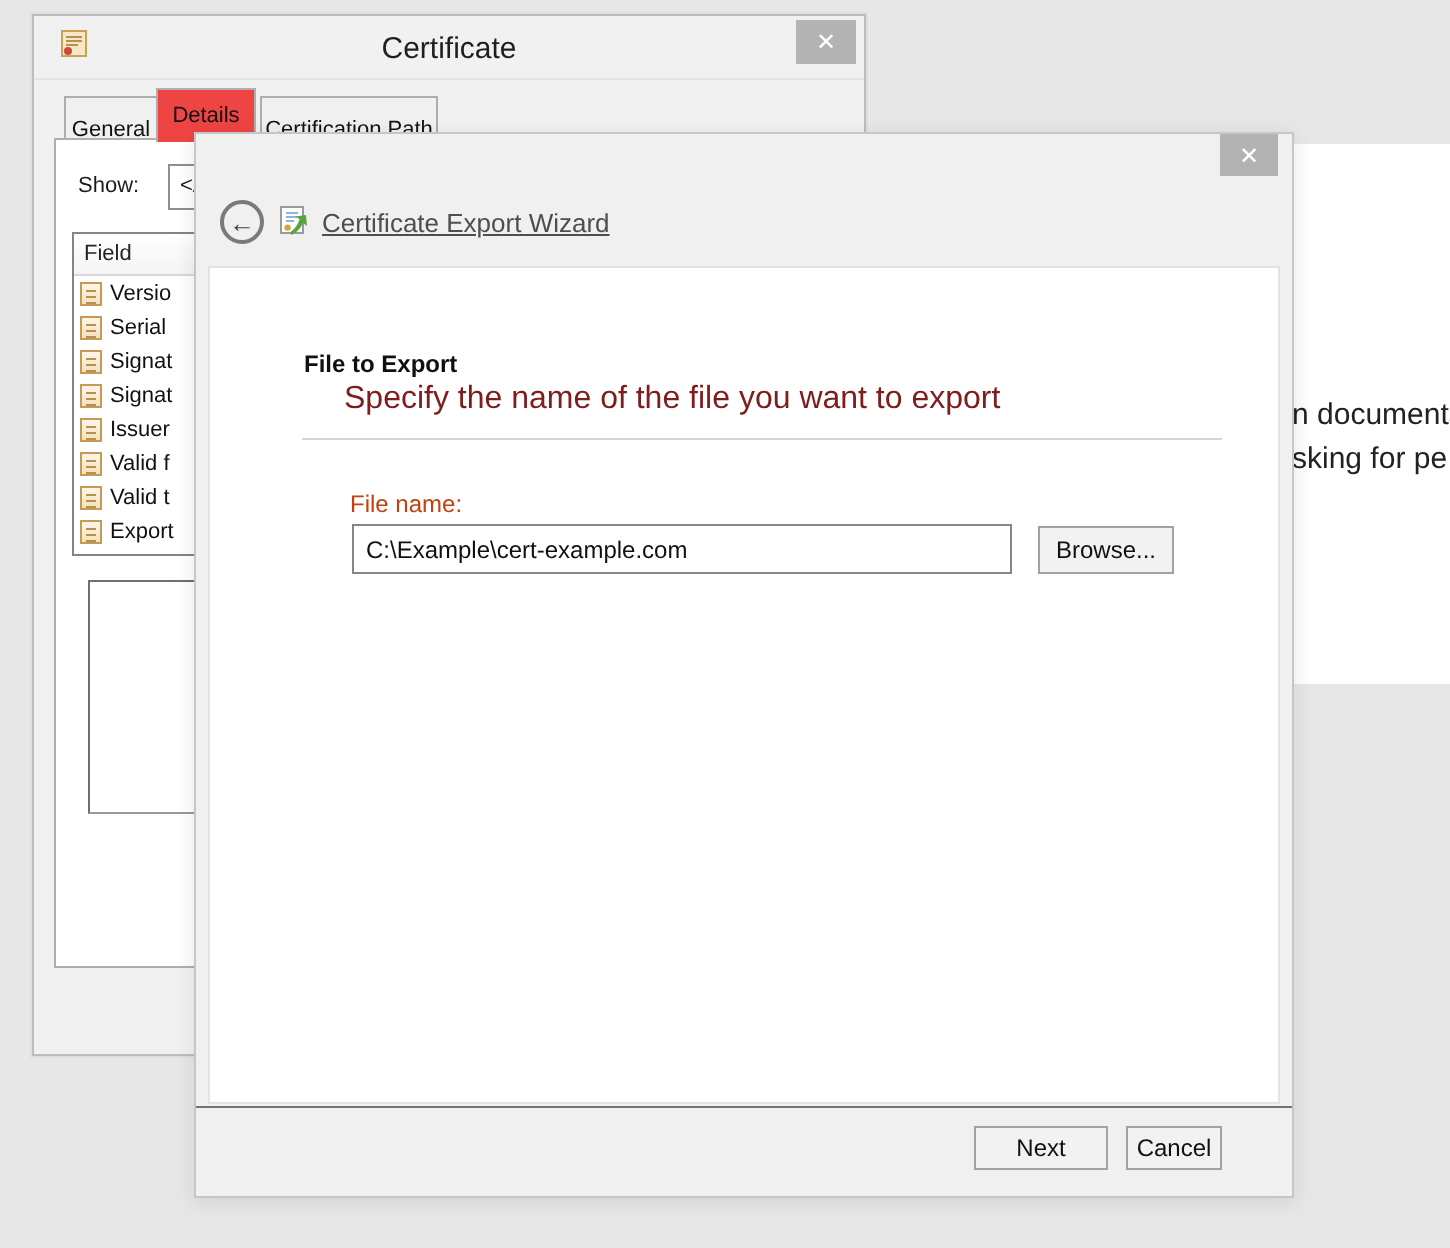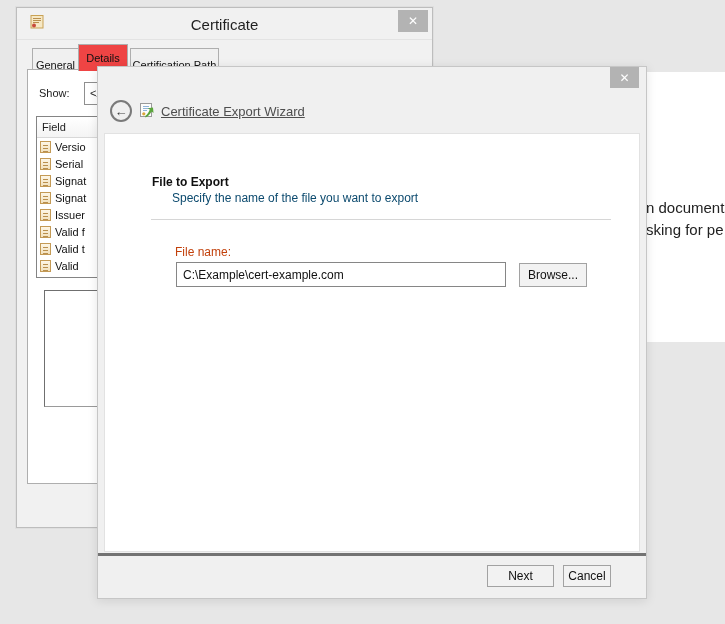--- a/index.html
+++ b/index.html
@@ -103,37 +103,37 @@
     color:#3d3d3d; font-size:13px; line-height:1; background:transparent;
   }
   .wz-icon { position:absolute; left:40px; top:35px; width:17px; height:17px; }
   .wz-title { position:absolute; left:63px; top:37px; font-size:13px; color:#4e4e4e;text-decoration:underline; }
 
   .wz-content {
     position:absolute; left:6px; top:66px; width:536px; height:419px;
     background:#ffffff; border:1px solid #e2e2e2;
   }
   .wz-heading { position:absolute; left:47px; top:41px; font-size:12px; font-weight:bold; color:#101010; }
-  .wz-subheading { position:absolute; left:67px; top:57px; font-size:12px; color:#0c4a6e; }
+  .wz-subheading { position:absolute; left:67px; top:57px; font-size:16px; color:#7f1d1d; }
   .wz-sep { position:absolute; left:46px; right:28px; top:85px; height:1px; background:#d6d6d6; }
   .filename-label { position:absolute; left:70px; top:111px; font-size:12px; color:#c2410c; }
   .filename-input {
     position:absolute; left:71px; top:128px; width:330px; height:25px;
     border:1px solid #868686; background:#ffffff; font-size:12px;
     font-family:"Liberation Sans", sans-serif; padding:0 6px; color:#111;
   }
   .btn {
     background:#f2f2f2; border:1px solid #a2a2a2; font-size:12px; color:#111;
     font-family:"Liberation Sans", sans-serif;
     display:flex; align-items:center; justify-content:center; cursor:default;
   }
   .browse-btn { position:absolute; left:414px; top:129px; width:68px; height:24px; }
   .wz-footer {
     position:absolute; left:0; right:0; top:486px; height:45px;
-    border-top:3px solid #737373;
+    border-top:1px solid #737373;
     padding-left:42px;
   }
   .next-btn   { position:absolute; left:389px; top:9px; width:67px; height:22px; }
   .cancel-btn { position:absolute; left:465px; top:9px; width:48px; height:22px; }
 </style>
 </head>
 <body>
 
 <div id="screen">
 
@@ -192,21 +192,21 @@
             <div class="flist-row">
               <span class="doc-icon"></span>
               <span class="flist-label">Valid f</span>
             </div>
             <div class="flist-row">
               <span class="doc-icon"></span>
               <span class="flist-label">Valid t</span>
             </div>
             <div class="flist-row">
               <span class="doc-icon"></span>
-              <span class="flist-label">Valid</span>
+              <span class="flist-label">Export</span>
             </div>
           </div>
       </div>
 
       <div class="preview-box"></div>
     </div>
   </div>
 
   <div class="wizard">
     <span class="win-close wz-close">✕</span>

